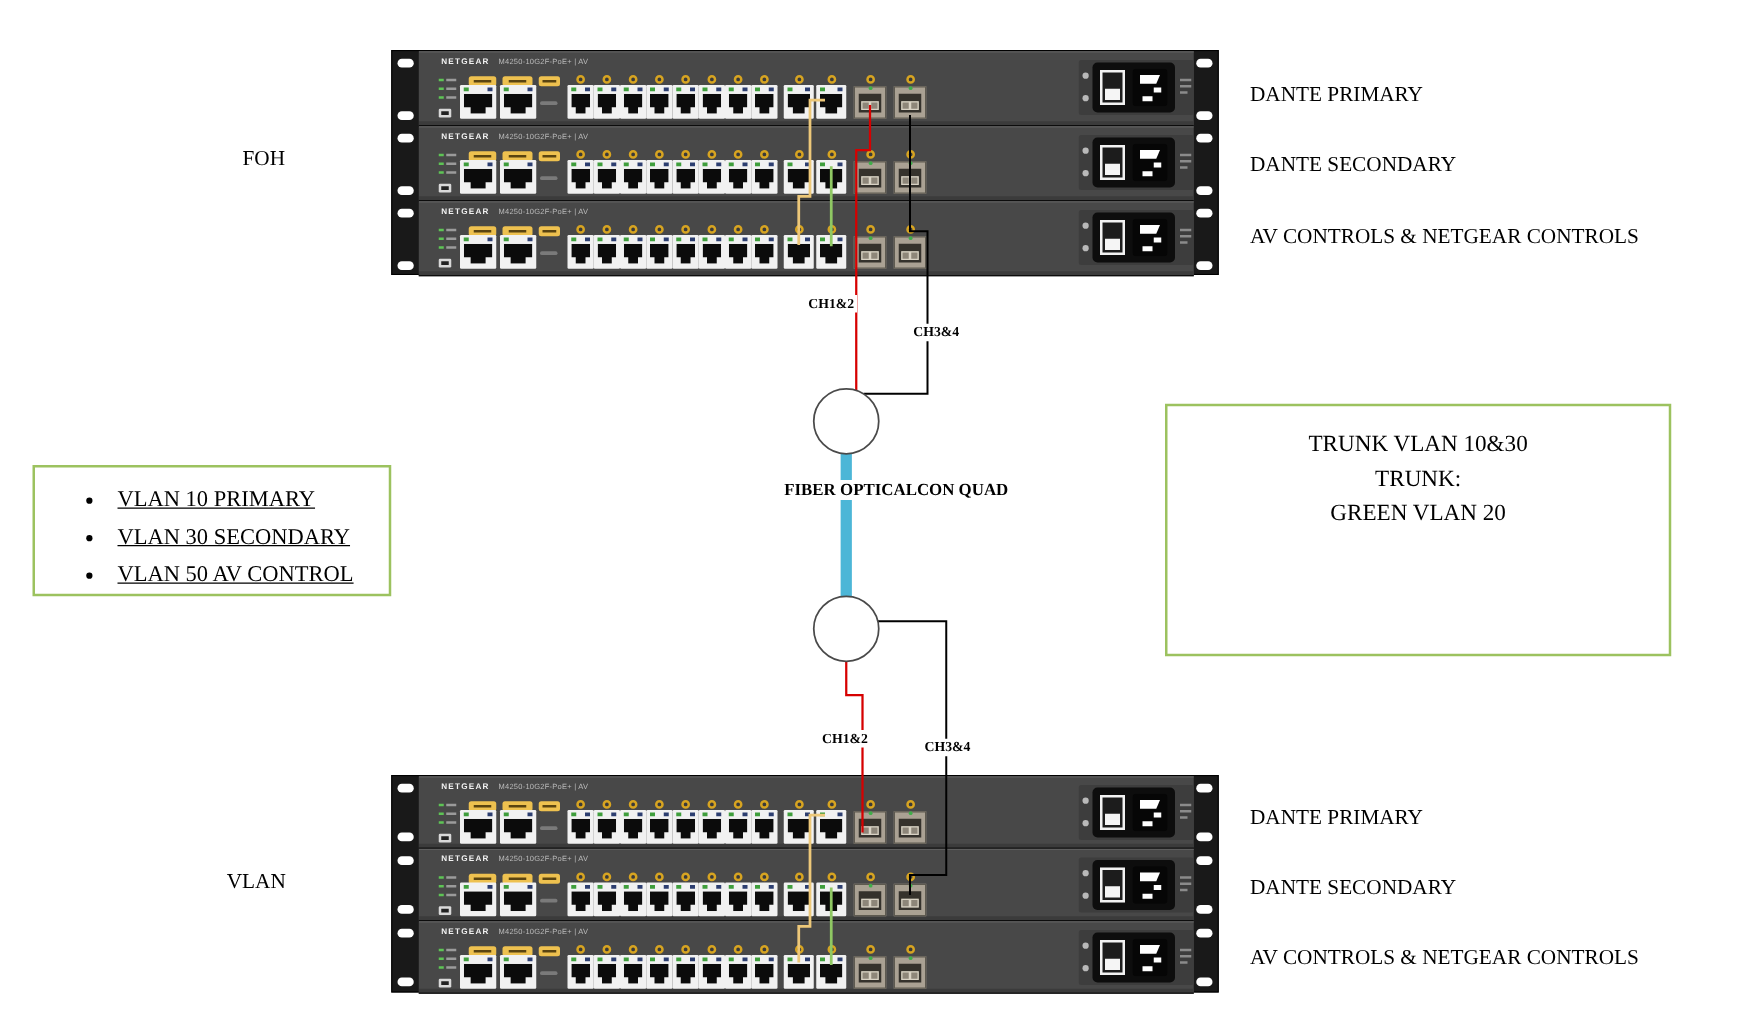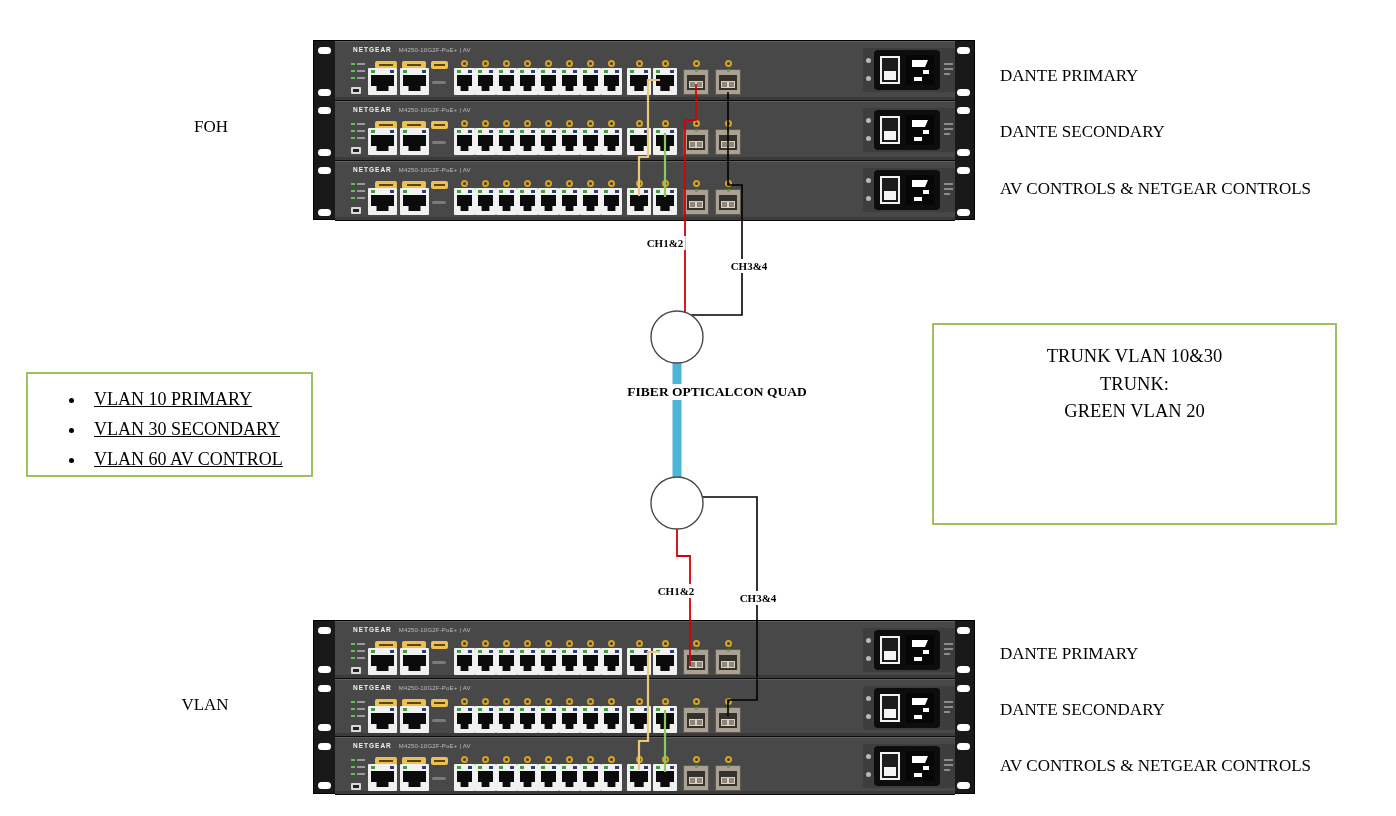--- a/index.html
+++ b/index.html
@@ -932,21 +932,21 @@
   <div class="lbl ch-lbl" style="left:749px;top:266px;">CH3&amp;4</div>
   <div class="lbl ch-lbl" style="left:676px;top:591px;">CH1&amp;2</div>
   <div class="lbl ch-lbl" style="left:758px;top:598px;">CH3&amp;4</div>
 
   <div class="lbl fiber-lbl" style="left:677px;top:392px;margin-left:40px;">FIBER OPTICALCON QUAD</div>
 
   <div class="gbox" id="vlan-box" style="left: 26px; top: 372px; width: 287px; height: 105px; border-color: rgb(156, 194, 95);">
     <ul>
       <li>VLAN 10 PRIMARY</li>
       <li>VLAN 30 SECONDARY</li>
-      <li>VLAN 60 AV CONTROL</li>
+      <li>VLAN 50 AV CONTROL</li>
     </ul>
   </div>
 
   <div class="gbox" id="legend-box" style="left: 932px; top: 323px; width: 405px; height: 202px; border-color: rgb(156, 194, 95);">
     <div>TRUNK VLAN 10&amp;30</div>
     <div>TRUNK:</div>
     <div>GREEN VLAN 20</div>
   </div>
 
 </div>

